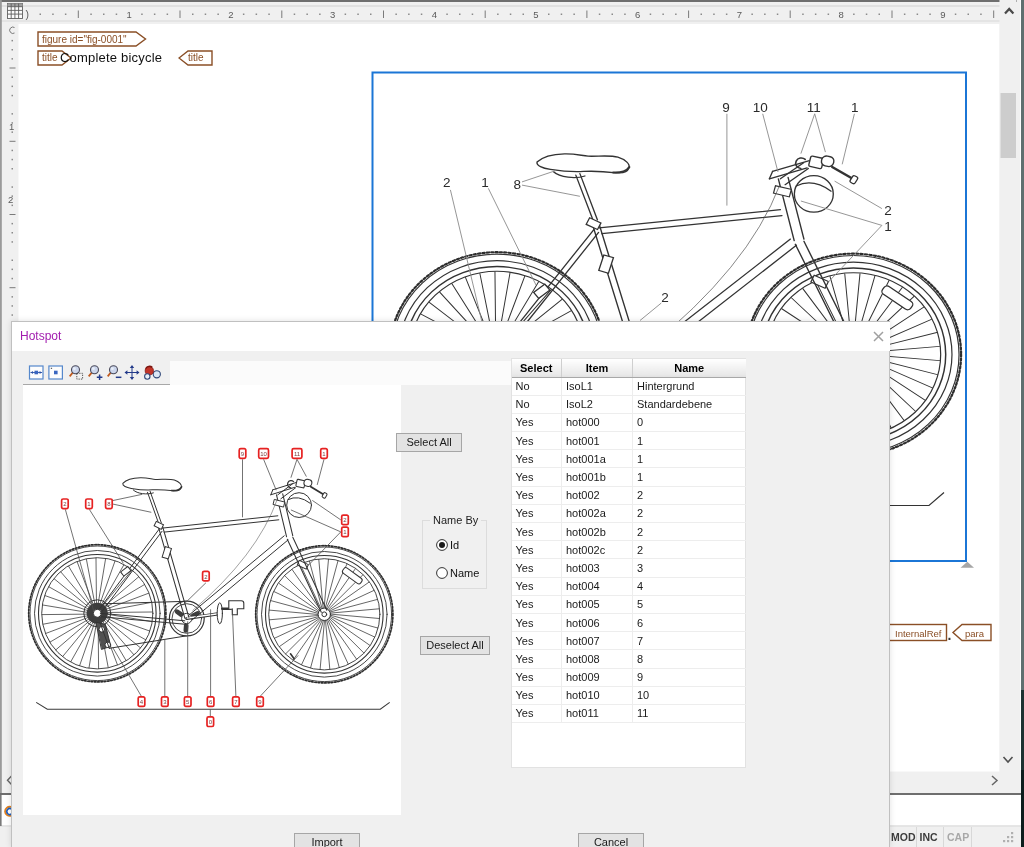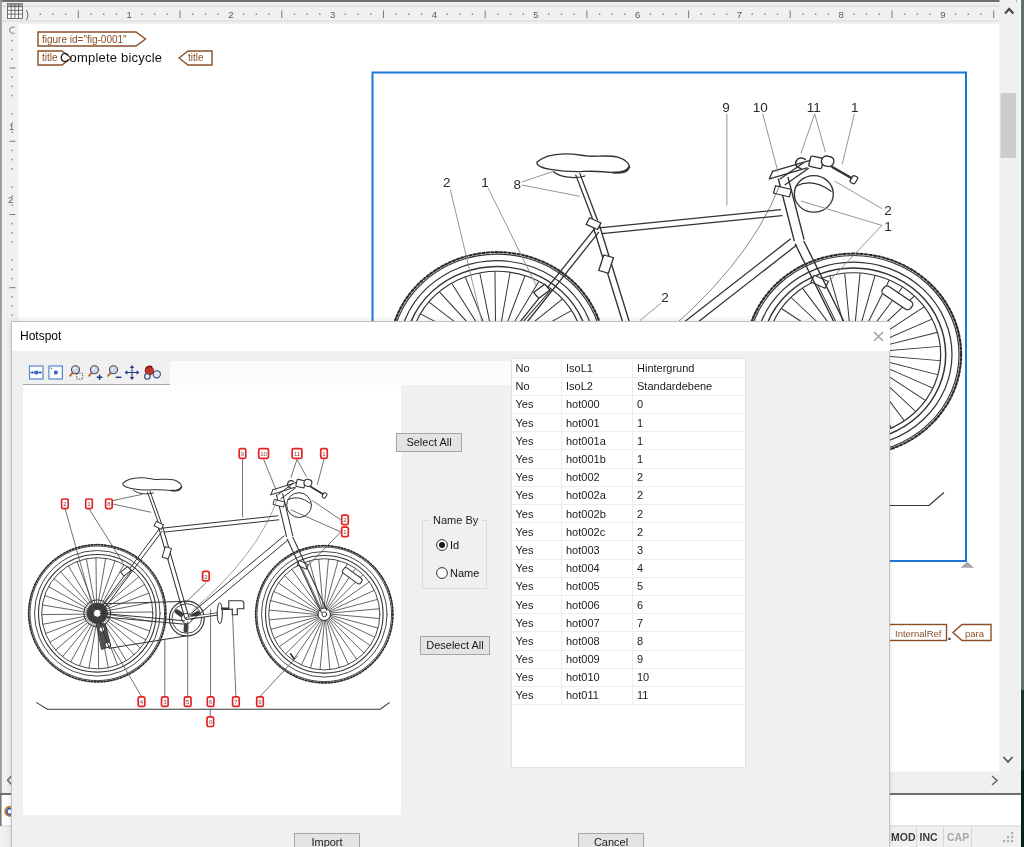--- a/index.html
+++ b/index.html
@@ -557,21 +557,21 @@
   <span style="position:absolute; left:10px; top:1px;">title</span>
 </div>
 
 <div class="stx" style="left:891px;text-align:center;">MOD</div>
 <div class="stx" style="left:919.5px;">INC</div>
 <div class="stx" style="left:947px; color:#a8a8a8;">CAP</div>
 <div class="stx" style="left:1024px;">NUM</div>
 
 <div id="dialog">
   <div class="abs" style="left:0; top:0; width:877.5px; height:29px; background:#fff;"></div>
-  <div class="abs" style="left:8px; top:7px; font-size:12px; color:#000000;">Hotspot</div>
+  <div class="abs" style="left:8px; top:7px; font-size:12px; color:#a21caf;">Hotspot</div>
   <svg class="abs" style="left:859px; top:7px;" width="16" height="16">
       <path d="M3,3 L12,12 M12,3 L3,12" stroke="#a0a0a0" stroke-width="1.5"></path>
     </svg>
   <div class="abs" style="left:157.5px; top:39px; width:342px; height:24px; background:#fbfbfb;"></div>
   <div class="abs" style="left:11px; top:63px; width:377.5px; height:430px; background:#fff;"></div>
   <div class="abs" style="left:11px; top:62.5px; width:146.5px; height:0; border-top:1px solid #a8a8a8;"></div>
   <div class="btn" style="left:384px; top:111.5px; width:66px; height:19px; line-height:17px;">Select All</div>
   <div class="abs" style="left:410px; top:198px; width:64.5px; height:69.5px; border:1px solid #dcdcdc; z-index:12;"></div>
   <div class="abs" style="left:418px; top:192px; font-size:11px; color:#222; background:#f0f0f0; padding:0 3px; z-index:13;">Name By</div>
   <svg class="abs" style="left:410px; top:198px; z-index:14;" width="70" height="70">
@@ -585,20 +585,25 @@
   <div class="btn" style="left:282px; top:511.5px; width:66px; height:19px; line-height:17px;">Import</div>
   <div class="btn" style="left:566px; top:511.5px; width:66px; height:19px; line-height:17px;">Cancel</div>
   <div id="tbl">
     <table>
       <colgroup>
           <col style="width:50px">
           <col style="width:71px">
           <col style="width:113px">
         </colgroup>
       <tbody>
+          <tr>
+            <th>Select</th>
+            <th>Item</th>
+            <th>Name</th>
+          </tr>
       <tr>
             <td>No</td>
             <td>IsoL1</td>
             <td>Hintergrund</td>
           </tr>
           <tr>
             <td>No</td>
             <td>IsoL2</td>
             <td>Standardebene</td>
           </tr>

